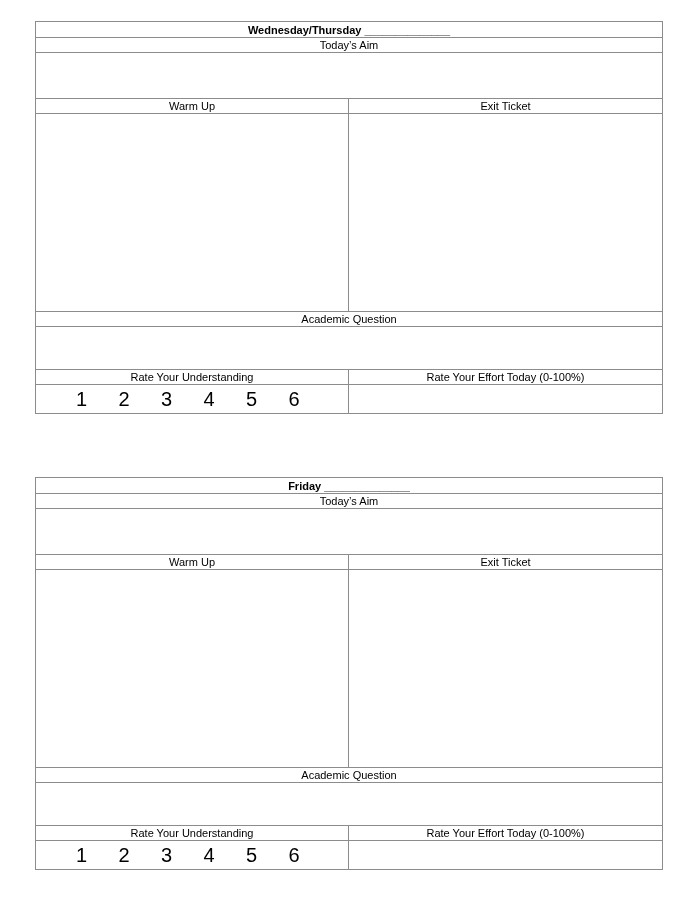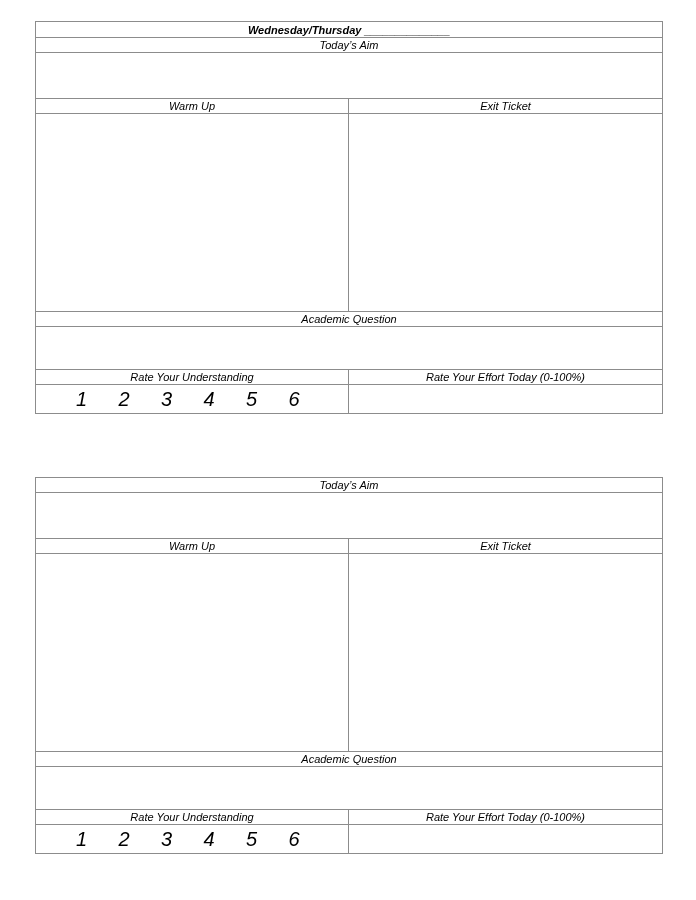--- a/index.html
+++ b/index.html
@@ -1,18 +1,18 @@
 <!DOCTYPE html>
 <html><head>
 <meta charset="utf-8">
 <style>
   html, body { margin: 0; padding: 0; background: #ffffff; }
   body { width: 696px; height: 900px; position: relative; font-family: "Liberation Sans", sans-serif; color: #000; }
   .sheet { position: absolute; left: 35px; width: 627px; border-collapse: collapse; table-layout: fixed; }
-  .sheet td { border: 1px solid #8c8c8c; padding: 0; text-align: center; font-size: 11px; line-height: 14px; vertical-align: middle; overflow: hidden; font-style: italic; }
+  .sheet td { border: 1px solid #8c8c8c; padding: 0; text-align: center; font-size: 11px; line-height: 14px; vertical-align: middle; overflow: hidden; }
   .sheet td.title { font-weight: bold; }
   .sheet td.blank { }
   .ratings { display: flex; justify-content: flex-start; padding-left: 40px; font-size: 20px; line-height: 26px; }
   .ratings span { display: inline-block; width: 42.5px; text-align: left; }
   #s1 { top: 21px; }
   #s2 { top: 477px; }
 </style>
 </head>
 <body>
 
@@ -64,20 +64,23 @@
   </tr>
 </tbody>
   </table>
 
 <table class="sheet" id="s2">
   <colgroup>
       <col style="width:313px">
       <col style="width:314px">
     </colgroup>
   <tbody>
+      <tr style="height:16px">
+        <td colspan="2" class="title">Friday ______________</td>
+      </tr>
   <tr style="height:15px">
         <td colspan="2">Today’s Aim</td>
       </tr>
   <tr style="height:46px">
         <td colspan="2" class="blank"></td>
       </tr>
   <tr style="height:15px">
     <td>Warm Up</td>
     <td>Exit Ticket</td>
   </tr>

